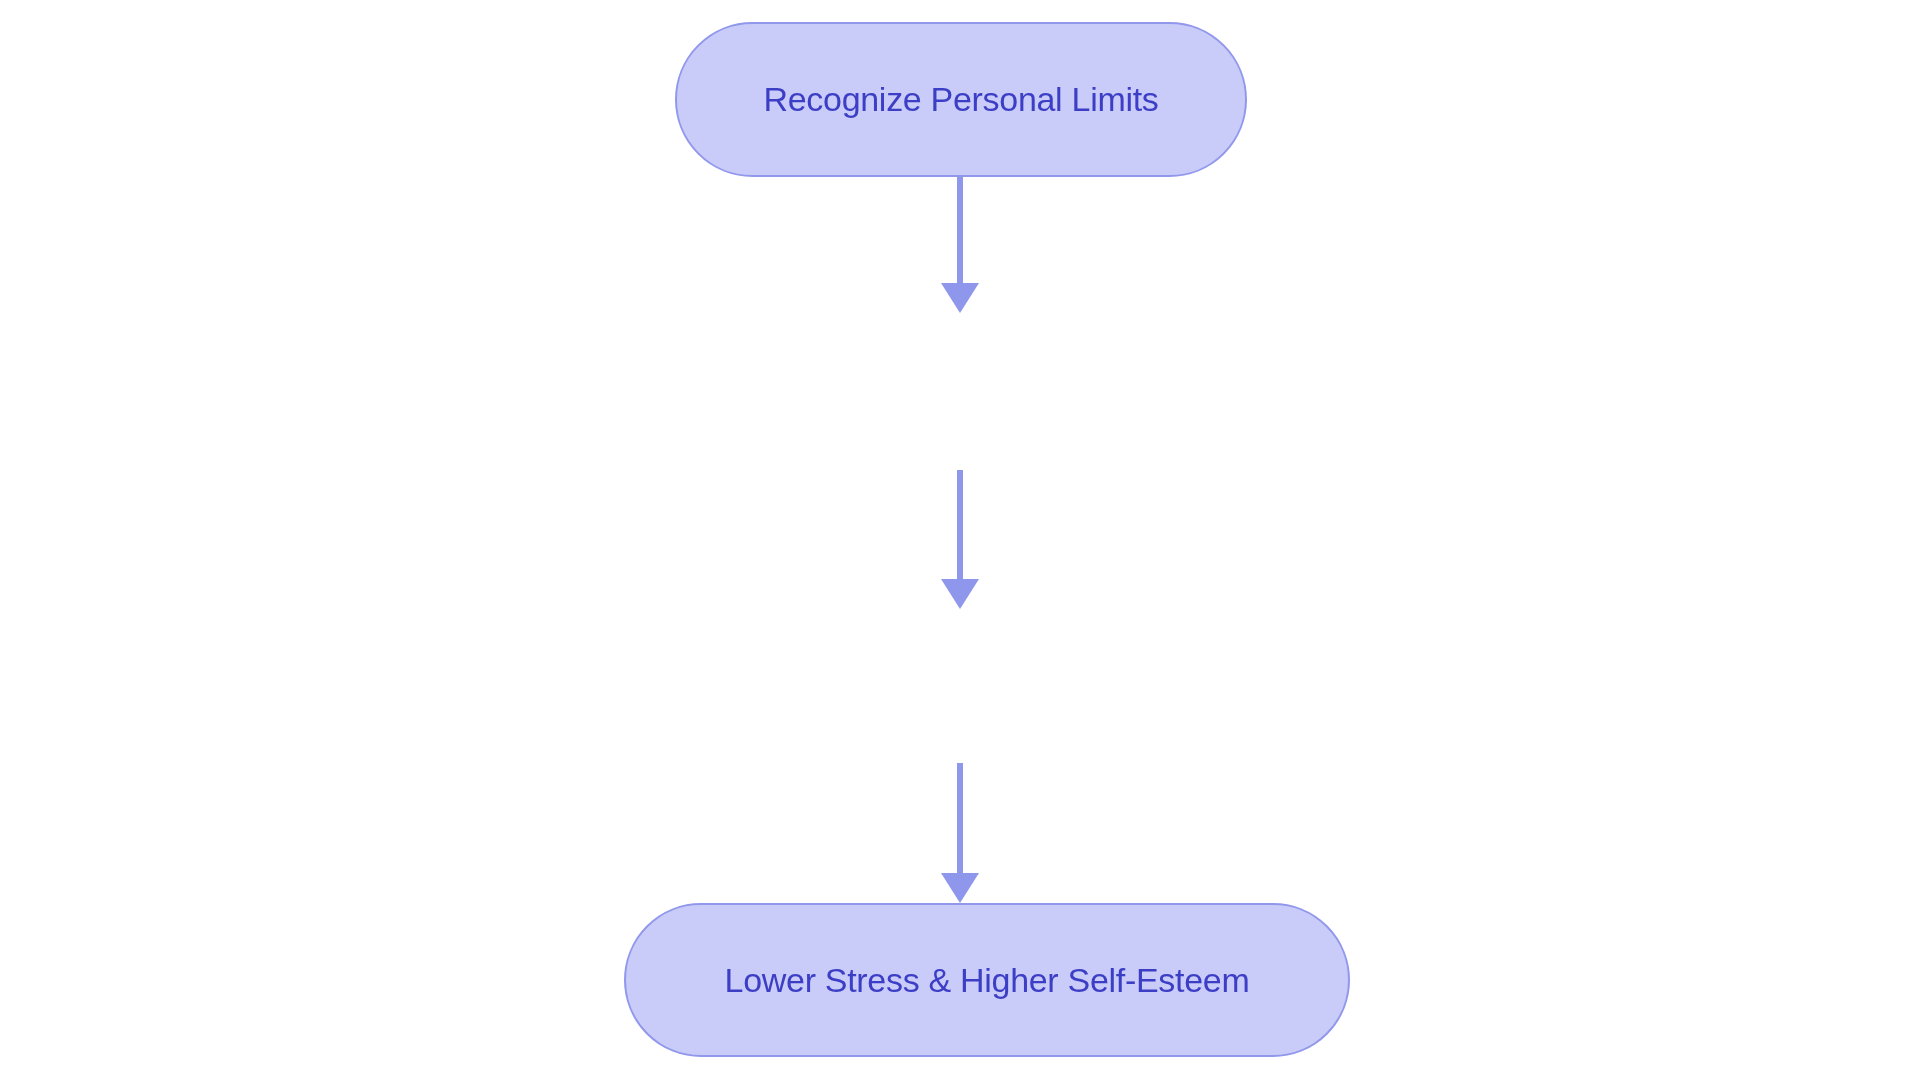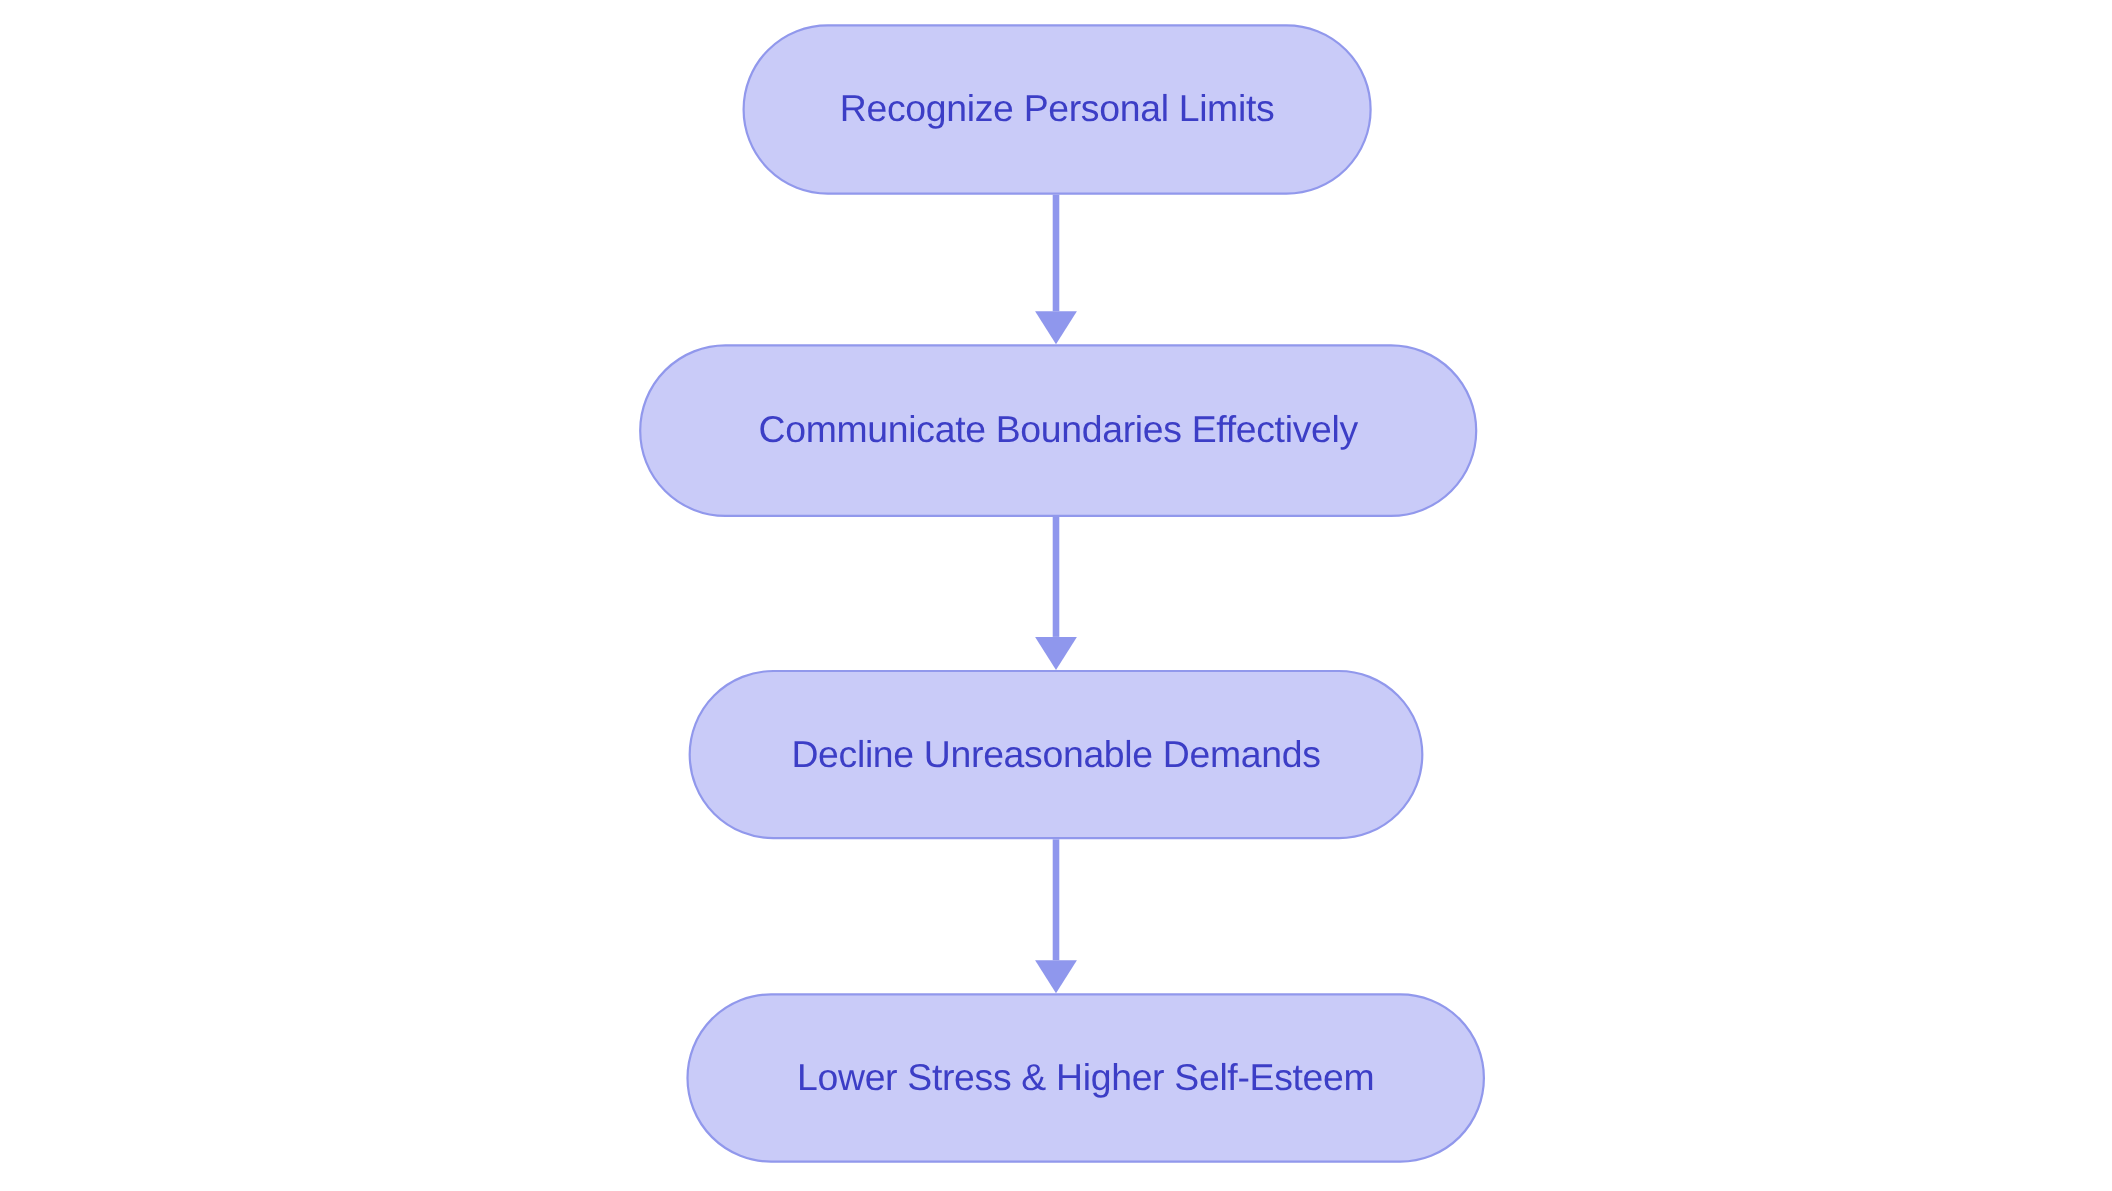--- a/index.html
+++ b/index.html
@@ -66,32 +66,26 @@
 
   <div class="flow-node" style="left:675px; top:22px; width:572px; height:155px;">
     <span class="node-label">Recognize Personal Limits</span>
   </div>
 
   <div class="flow-arrow" style="left:941px; top:177px; height:136px;">
     <div class="arrow-shaft"></div>
     <div class="arrow-head"></div>
   </div>
 
-  <div class="flow-node" style="left:581px; top:313px; width:762px; height:157px;">
-    <span class="node-label">Communicate Boundaries Effectively</span>
-  </div>
 
   <div class="flow-arrow" style="left:941px; top:470px; height:139px;">
     <div class="arrow-shaft"></div>
     <div class="arrow-head"></div>
   </div>
 
-  <div class="flow-node" style="left:626px; top:609px; width:668px; height:154px;">
-    <span class="node-label">Decline Unreasonable Demands</span>
-  </div>
 
   <div class="flow-arrow" style="left:941px; top:763px; height:140px;">
     <div class="arrow-shaft"></div>
     <div class="arrow-head"></div>
   </div>
 
   <div class="flow-node" style="left:624px; top:903px; width:726px; height:154px;">
     <span class="node-label">Lower Stress &amp; Higher Self-Esteem</span>
   </div>
 

